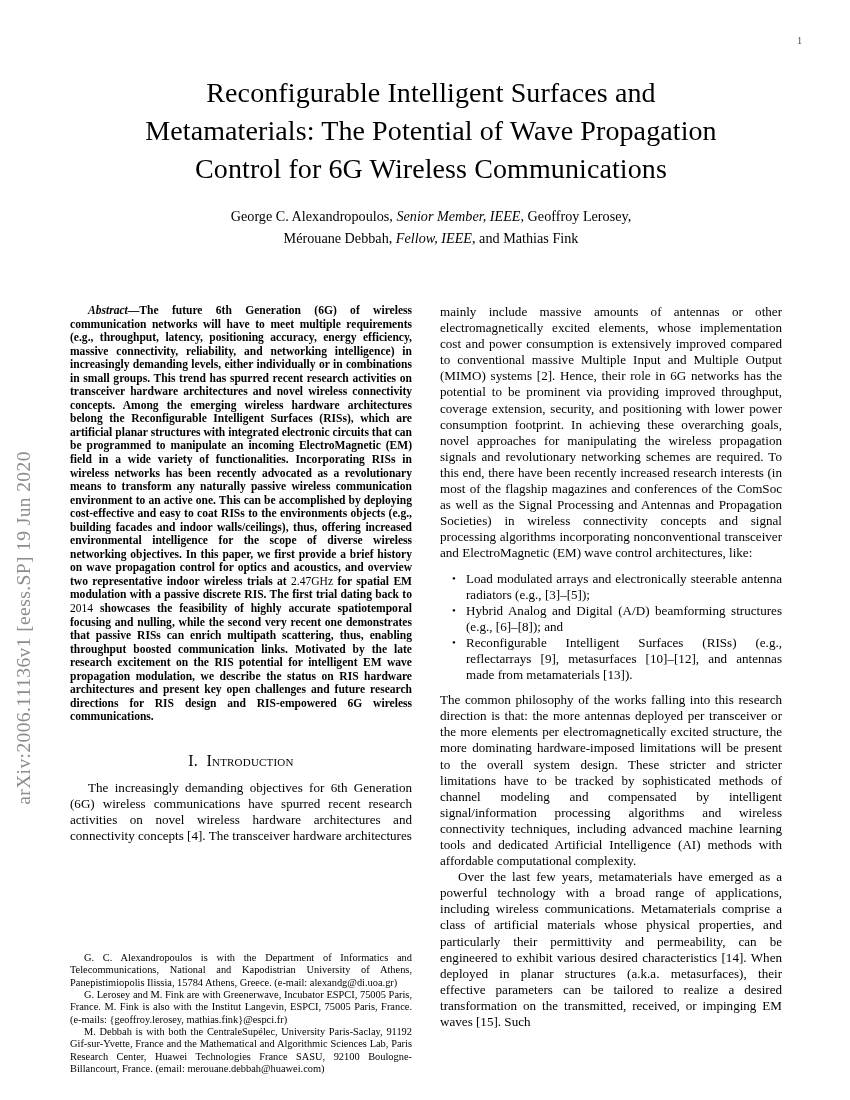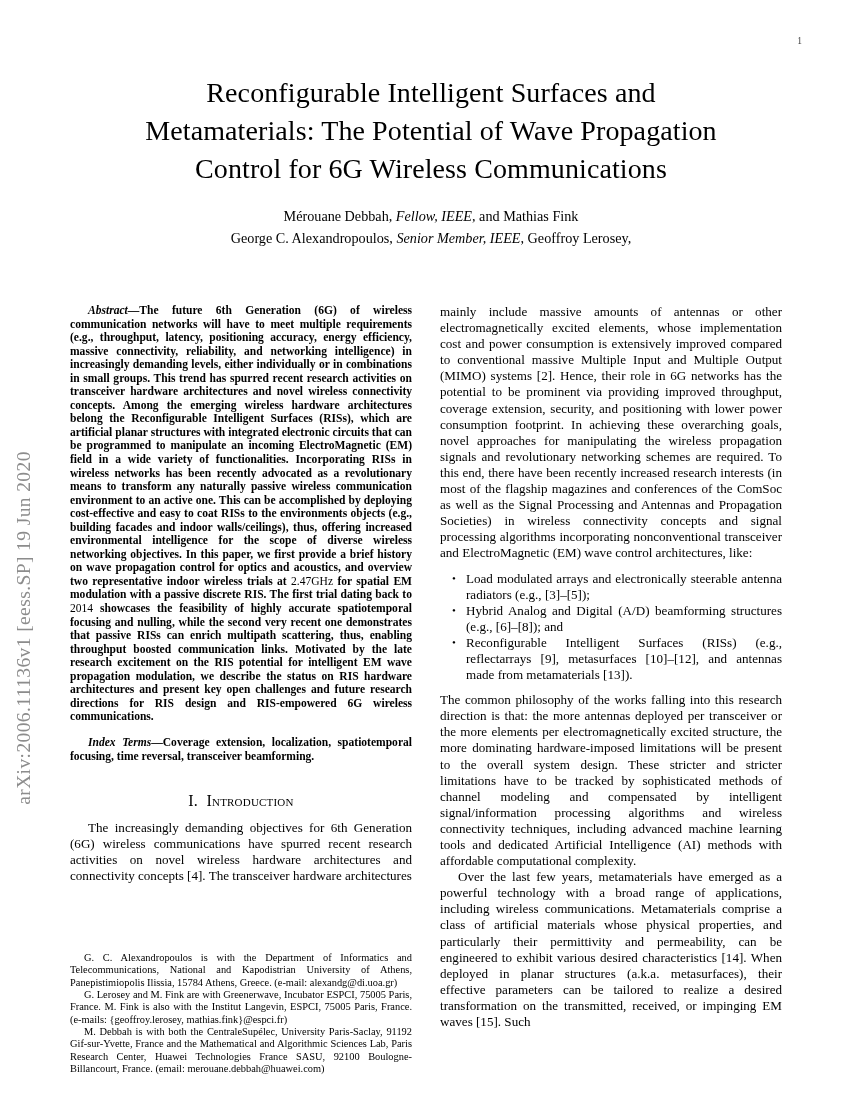--- a/index.html
+++ b/index.html
@@ -194,32 +194,31 @@
 
   <div id="page-number">1</div>
 
   <div id="title-block">
     <h1 id="paper-title">
       <span class="tline">Reconfigurable Intelligent Surfaces and</span>
       <span class="tline">Metamaterials: The Potential of Wave Propagation</span>
       <span class="tline">Control for 6G Wireless Communications</span>
     </h1>
     <div id="authors">
+      <span class="aline"><span>George C. Alexandropoulos, </span><i>Senior Member, IEEE</i><span>, Geoffroy Lerosey,</span></span>
       <span class="aline"><span>Mérouane Debbah, </span><i>Fellow, IEEE</i><span>, and Mathias Fink</span></span>
-      <span class="aline"><span>George C. Alexandropoulos, </span><i>Senior Member, IEEE</i><span>, Geoffroy Lerosey,</span></span>
     </div>
   </div>
 
   <div id="columns">
 
     <div class="col col-left">
 
       <p class="abstract"><span class="lead">Abstract</span><span>—</span><span>The future 6th Generation (6G) of wireless communication networks will have to meet multiple requirements (e.g., throughput, latency, positioning accuracy, energy efficiency, massive connectivity, reliability, and networking intelligence) in increasingly demanding levels, either individually or in combinations in small groups. This trend has spurred recent research activities on transceiver hardware architectures and novel wireless connectivity concepts. Among the emerging wireless hardware architectures belong the Reconfigurable Intelligent Surfaces (RISs), which are artificial planar structures with integrated electronic circuits that can be programmed to manipulate an incoming ElectroMagnetic (EM) field in a wide variety of functionalities. Incorporating RISs in wireless networks has been recently advocated as a revolutionary means to transform any naturally passive wireless communication environment to an active one. This can be accomplished by deploying cost-effective and easy to coat RISs to the environments objects (e.g., building facades and indoor walls/ceilings), thus, offering increased environmental intelligence for the scope of diverse wireless networking objectives. In this paper, we first provide a brief history on wave propagation control for optics and acoustics, and overview two representative indoor wireless trials at </span><span class="reg">2.47GHz</span><span> for spatial EM modulation with a passive discrete RIS. The first trial dating back to </span><span class="reg">2014</span><span> showcases the feasibility of highly accurate spatiotemporal focusing and nulling, while the second very recent one demonstrates that passive RISs can enrich multipath scattering, thus, enabling throughput boosted communication links. Motivated by the late research excitement on the RIS potential for intelligent EM wave propagation modulation, we describe the status on RIS hardware architectures and present key open challenges and future research directions for RIS design and RIS-empowered 6G wireless communications.</span></p>
 
-      <p class="indexterms"><span class="lead">Index Terms</span><span>—</span><span>Coverage extension, localization, spatiotemporal focusing, time reversal, transceiver beamforming.</span></p>
 
       <div class="section-head"><span class="numeral">I.</span>&nbsp;&nbsp;<span>Introduction</span></div>
 
       <p class="body-text">The increasingly demanding objectives for 6th Generation (6G) wireless communications have spurred recent research activities on novel wireless hardware architectures and connectivity concepts [4]. The transceiver hardware architectures</p>
 
     </div>
 
     <div class="col col-right">
 
       <p class="body-text noindent">mainly include massive amounts of antennas or other electromagnetically excited elements, whose implementation cost and power consumption is extensively improved compared to conventional massive Multiple Input and Multiple Output (MIMO) systems [2]. Hence, their role in 6G networks has the potential to be prominent via providing improved throughput, coverage extension, security, and positioning with lower power consumption footprint. In achieving these overarching goals, novel approaches for manipulating the wireless propagation signals and revolutionary networking schemes are required. To this end, there have been recently increased research interests (in most of the flagship magazines and conferences of the ComSoc as well as the Signal Processing and Antennas and Propagation Societies) in wireless connectivity concepts and signal processing algorithms incorporating nonconventional transceiver and ElectroMagnetic (EM) wave control architectures, like:</p>

